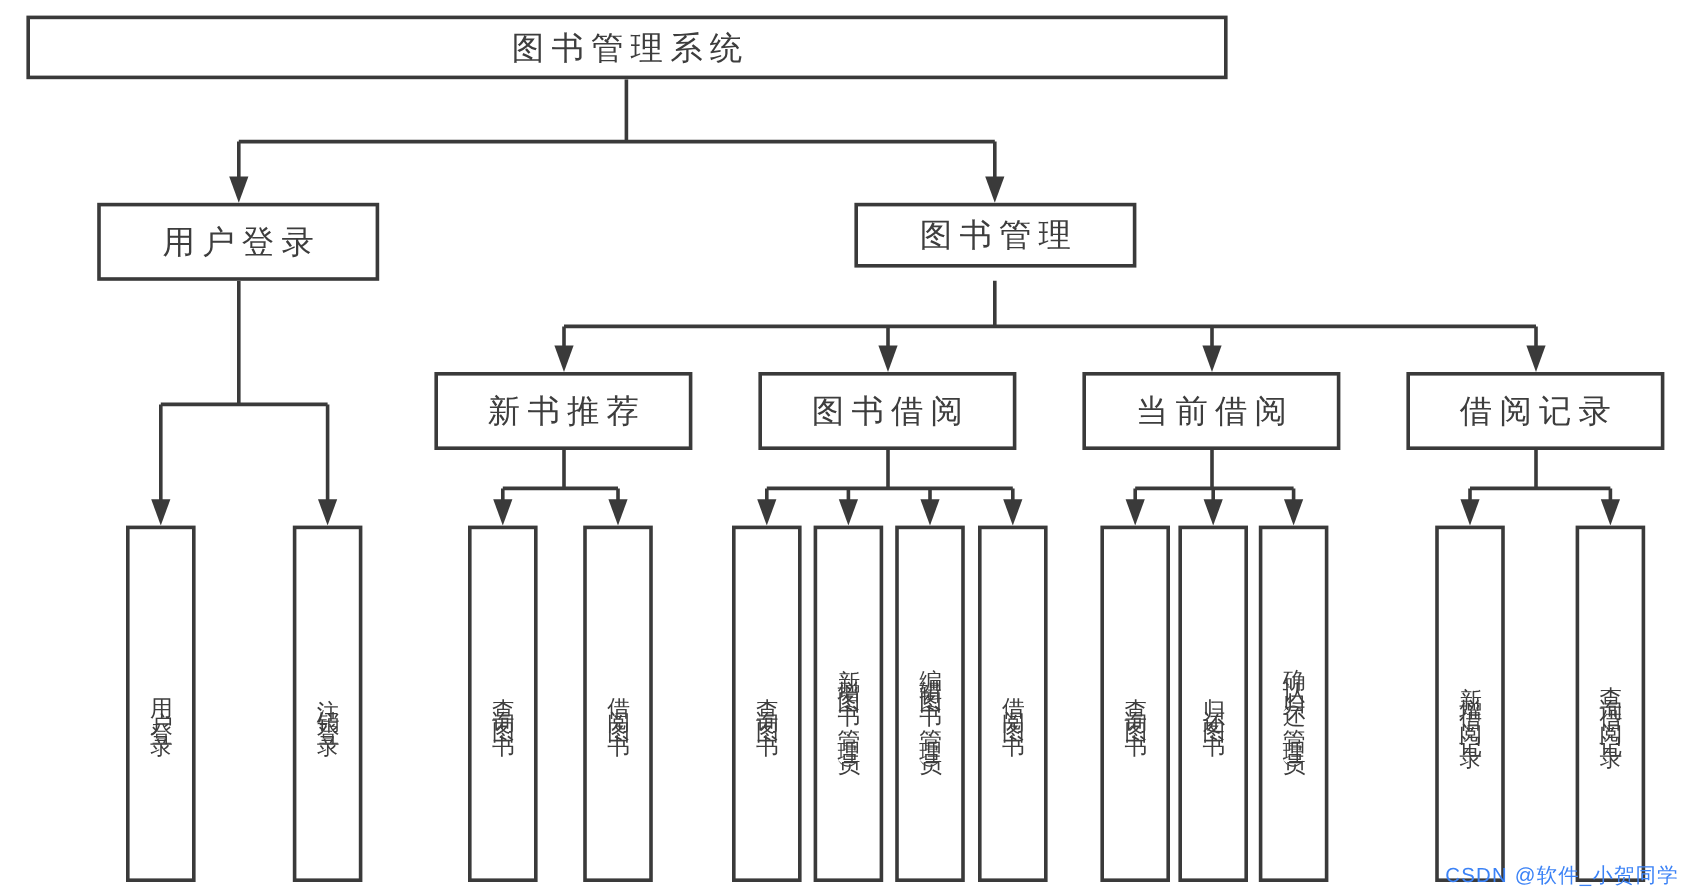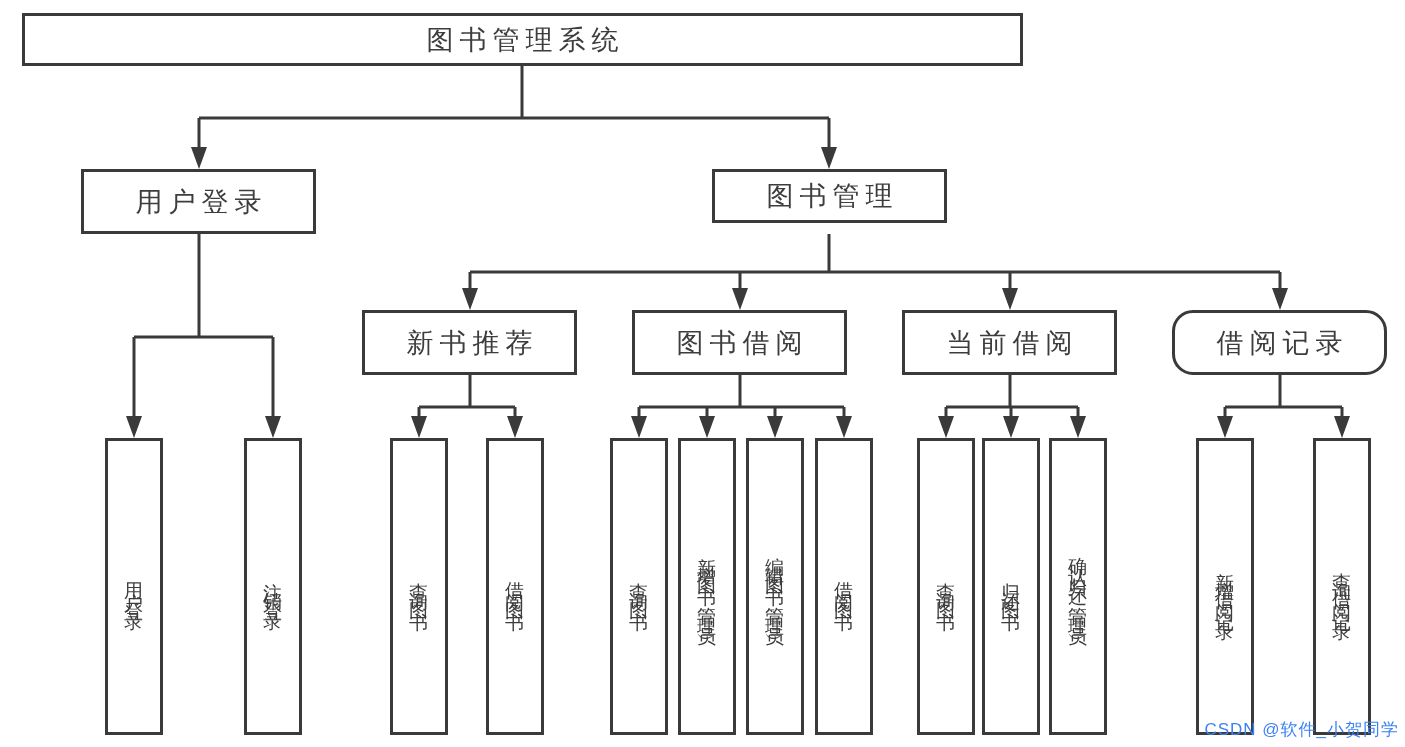--- a/index.html
+++ b/index.html
@@ -95,21 +95,21 @@
   </svg>
 
   <div class="box h" style="left:22px;top:13px;width:1001px;height:53px;">图书管理系统</div>
 
   <div class="box h" style="left:81px;top:169px;width:235px;height:65px;">用户登录</div>
   <div class="box h" style="left:712px;top:169px;width:235px;height:54px;">图书管理</div>
 
   <div class="box h" style="left:362px;top:310px;width:215px;height:65px;">新书推荐</div>
   <div class="box h" style="left:632px;top:310px;width:215px;height:65px;font-family:Liberation Serif, serif;">图书借阅</div>
   <div class="box h" style="left:902px;top:310px;width:215px;height:65px;">当前借阅</div>
-  <div class="box h" style="left:1172px;top:310px;width:215px;height:65px;border-radius:21px;">借阅记录</div>
+  <div class="box h" style="left:1172px;top:310px;width:215px;height:65px;">借阅记录</div>
 
   <div class="box v" style="left:105px;top:438px;width:58px;height:297px;">用户登录</div>
   <div class="box v" style="left:244px;top:438px;width:58px;height:297px;">注销登录</div>
 
   <div class="box v" style="left:390px;top:438px;width:58px;height:297px;">查询图书</div>
   <div class="box v" style="left:486px;top:438px;width:58px;height:297px;">借阅图书</div>
 
   <div class="box v" style="left:610px;top:438px;width:58px;height:297px;">查询图书</div>
   <div class="box v" style="left:678px;top:438px;width:58px;height:297px;">新增图书（管理员）</div>
   <div class="box v" style="left:746px;top:438px;width:58px;height:297px;">编辑图书（管理员）</div>

